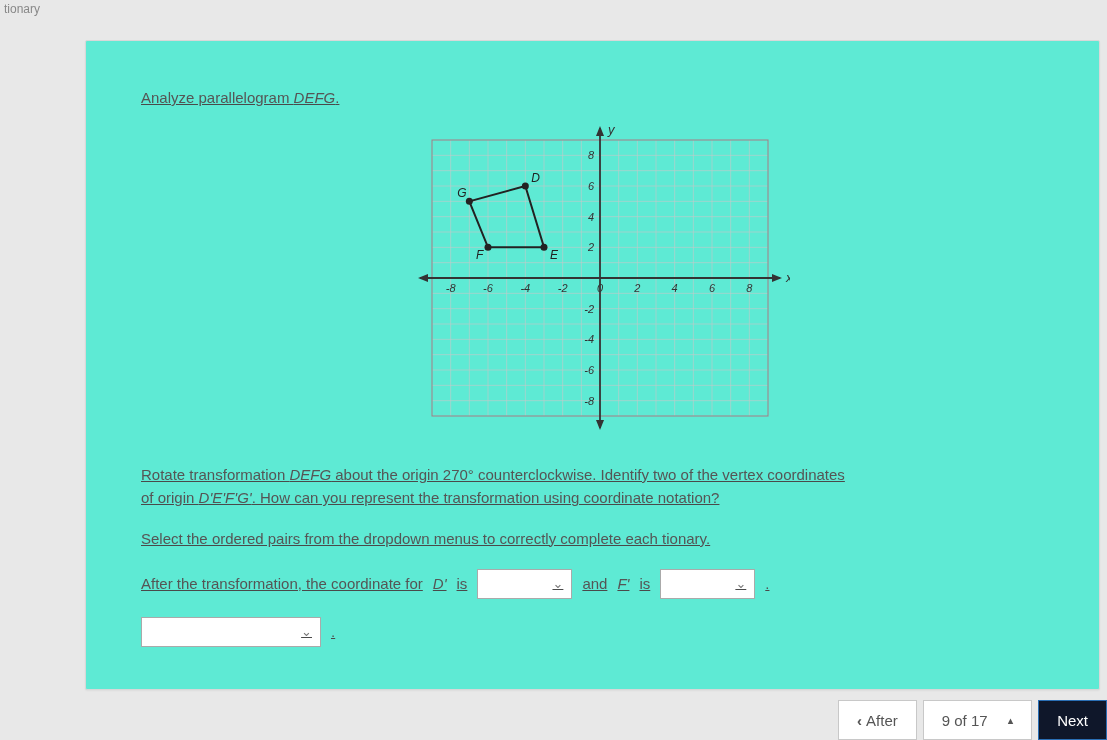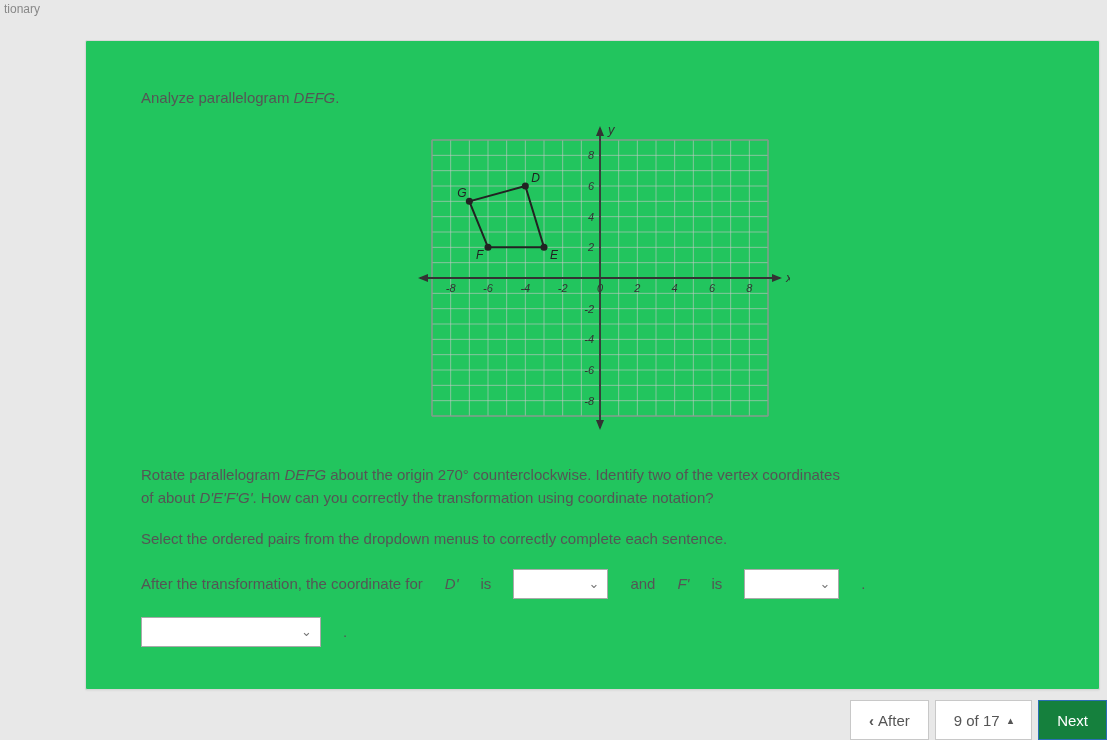--- a/index.html
+++ b/index.html
@@ -21,25 +21,26 @@
     color: #888;
     padding: 2px 4px;
     text-align: right;
   }
   .card {
     position: absolute;
     top: 40px;
     left: 85px;
     width: 1015px;
     height: 650px;
-    background: #22c55e;
+    background: #5eead4;
     border: 1px solid #d8d8d8;
     border-radius: 2px;
     padding: 48px 40px 40px 55px;
     box-shadow: 0 1px 2px rgba(0,0,0,0.05);
+    text-decoration: underline;
   }
   .prompt {
     font-size: 15px;
     color: #555;
     margin-bottom: 12px;
   }
   .prompt i { font-style: italic; }
   .graph-wrap {
     display: flex;
     justify-content: center;
@@ -57,21 +58,21 @@
     color: #555;
     margin-bottom: 22px;
   }
   .answer-row {
     font-size: 15px;
     color: #555;
     margin-bottom: 18px;
     display: flex;
     align-items: center;
     flex-wrap: wrap;
-    gap: 22px;
+    gap: 10px;
   }
   .dropdown {
     display: inline-flex;
     align-items: center;
     justify-content: flex-end;
     min-width: 95px;
     height: 30px;
     border: 1px solid #aaa;
     background: #fff;
     padding: 0 8px;
@@ -93,23 +94,23 @@
     align-items: center;
     justify-content: center;
     padding: 0 18px;
     border: 1px solid #c8c8c8;
     background: #fff;
     color: #555;
     font-size: 15px;
     margin-left: 6px;
     cursor: pointer;
   }
-  .btn.counter { cursor: pointer; gap:8px; }
+  .btn.counter { cursor: pointer; gap:20px; }
   .btn.next {
-    background: #15803d;
+    background: #0f172a;
     color: #fff;
     border-color: #2a6fb5;
   }
   .caret-up { font-size: 11px; }
   .back-chev { margin-right: 4px; font-weight: bold; }
 </style>
 </head>
 <body>
 
 <div class="frag-top">tionary</div>
@@ -192,25 +193,25 @@
         <circle cx="134" cy="129.33333333333331" r="3.5" fill="#222"></circle>
         <text x="140" y="141.33333333333331" font-size="12" font-style="italic" fill="#222">E</text>
         <circle cx="78" cy="129.33333333333331" r="3.5" fill="#222"></circle>
         <text x="66" y="141.33333333333331" font-size="12" font-style="italic" fill="#222">F</text>
         <circle cx="59.33333333333333" cy="83.33333333333334" r="3.5" fill="#222"></circle>
         <text x="47.33333333333333" y="79.33333333333334" font-size="12" font-style="italic" fill="#222">G</text>
       </svg>
   </div>
 
   <div class="question">
-    <span>Rotate parallelogram </span><i>DEFG</i><span> about the origin 270° counterclockwise. Identify two of the vertex coordinates</span><br>
-    <span>of about </span><i>D'E'F'G'</i><span>. How can you correctly the transformation using coordinate notation?</span>
-  </div>
-
-  <div class="instruct">Select the ordered pairs from the dropdown menus to correctly complete each sentence.</div>
+    <span>Rotate transformation </span><i>DEFG</i><span> about the origin 270° counterclockwise. Identify two of the vertex coordinates</span><br>
+    <span>of origin </span><i>D'E'F'G'</i><span>. How can you represent the transformation using coordinate notation?</span>
+  </div>
+
+  <div class="instruct">Select the ordered pairs from the dropdown menus to correctly complete each tionary.</div>
 
   <div class="answer-row">
     <span>After the transformation, the coordinate for </span>
       <i>D'</i>
       <span> is</span>
     <div class="dropdown">
       <span class="chev">⌄</span>
     </div>
     <span>and </span>
       <i>F'</i>

